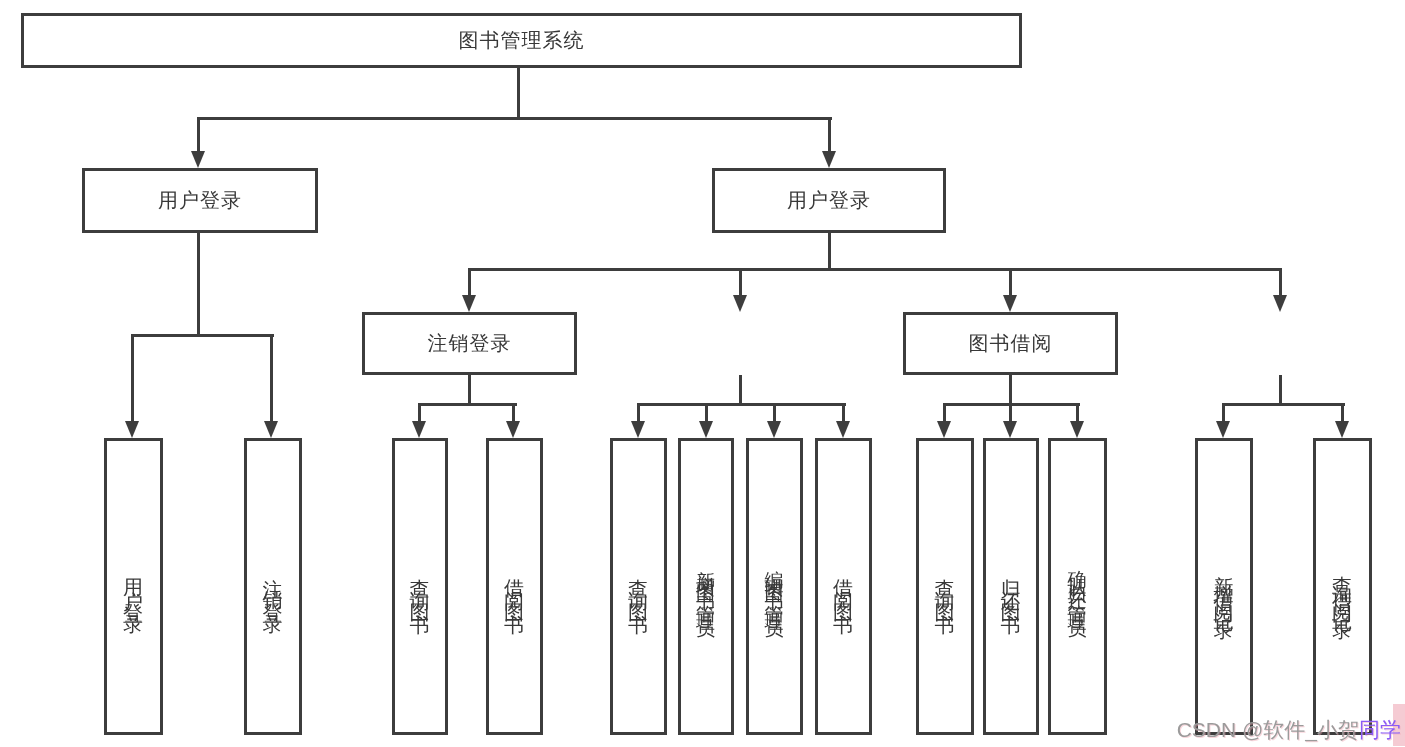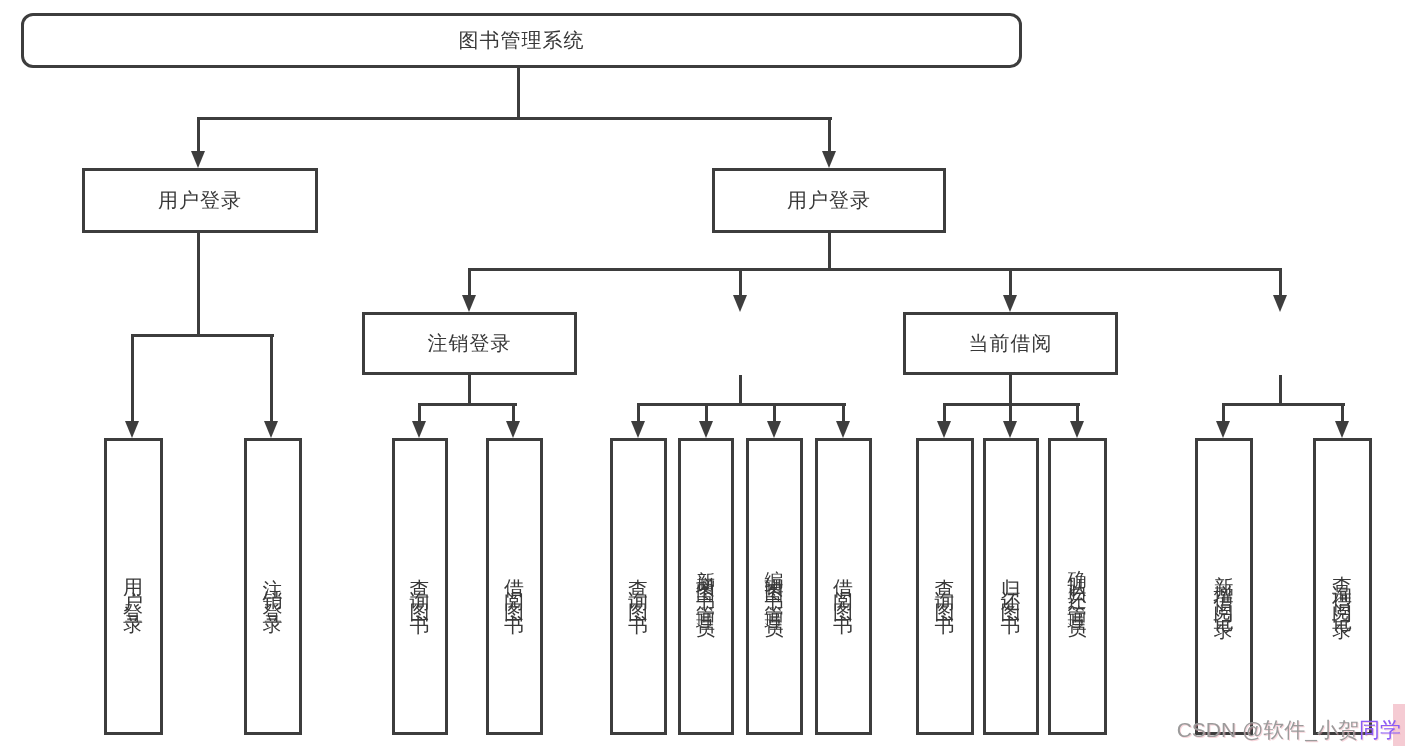--- a/index.html
+++ b/index.html
@@ -50,21 +50,21 @@
     position:absolute;
     left:1393px;top:704px;width:12px;height:42px;
     background:#f2b9c4;opacity:0.75;
   }
 </style>
 </head>
 <body>
 
 <div class="diagram">
 
-  <div class="box" style="left:21px;top:13px;width:1001px;height:55px;border-radius:12px;">
+  <div class="box" style="left:21px;top:13px;width:1001px;height:55px;">
     <span>图书管理系统</span>
   </div>
 
   <div class="vline" style="left:517px;top:68px;width:3px;height:52px;"></div>
   <div class="hline" style="left:197px;top:117px;width:635px;height:3px;"></div>
   <div class="vline" style="left:197px;top:117px;width:3px;height:37px;"></div>
   <div class="arrowhead" style="left:191px;top:151px;"></div>
   <div class="vline" style="left:828px;top:117px;width:3px;height:37px;"></div>
   <div class="arrowhead" style="left:822px;top:151px;"></div>
 
@@ -90,21 +90,21 @@
   <div class="arrowhead" style="left:733px;top:295px;"></div>
   <div class="vline" style="left:1009px;top:268px;width:3px;height:29px;"></div>
   <div class="arrowhead" style="left:1003px;top:295px;"></div>
   <div class="vline" style="left:1279px;top:268px;width:3px;height:29px;"></div>
   <div class="arrowhead" style="left:1273px;top:295px;"></div>
 
   <div class="box" style="left:362px;top:312px;width:215px;height:63px;">
     <span>注销登录</span>
   </div>
   <div class="box" style="left:903px;top:312px;width:215px;height:63px;">
-    <span>当前借阅</span>
+    <span>图书借阅</span>
   </div>
 
   <div class="vline" style="left:468px;top:375px;width:3px;height:31px;"></div>
   <div class="hline" style="left:418px;top:403px;width:99px;height:3px;"></div>
   <div class="vline" style="left:418px;top:403px;width:3px;height:20px;"></div>
   <div class="arrowhead" style="left:412px;top:421px;"></div>
   <div class="vline" style="left:512px;top:403px;width:3px;height:20px;"></div>
   <div class="arrowhead" style="left:506px;top:421px;"></div>
 
   <div class="vline" style="left:739px;top:375px;width:3px;height:31px;"></div>

